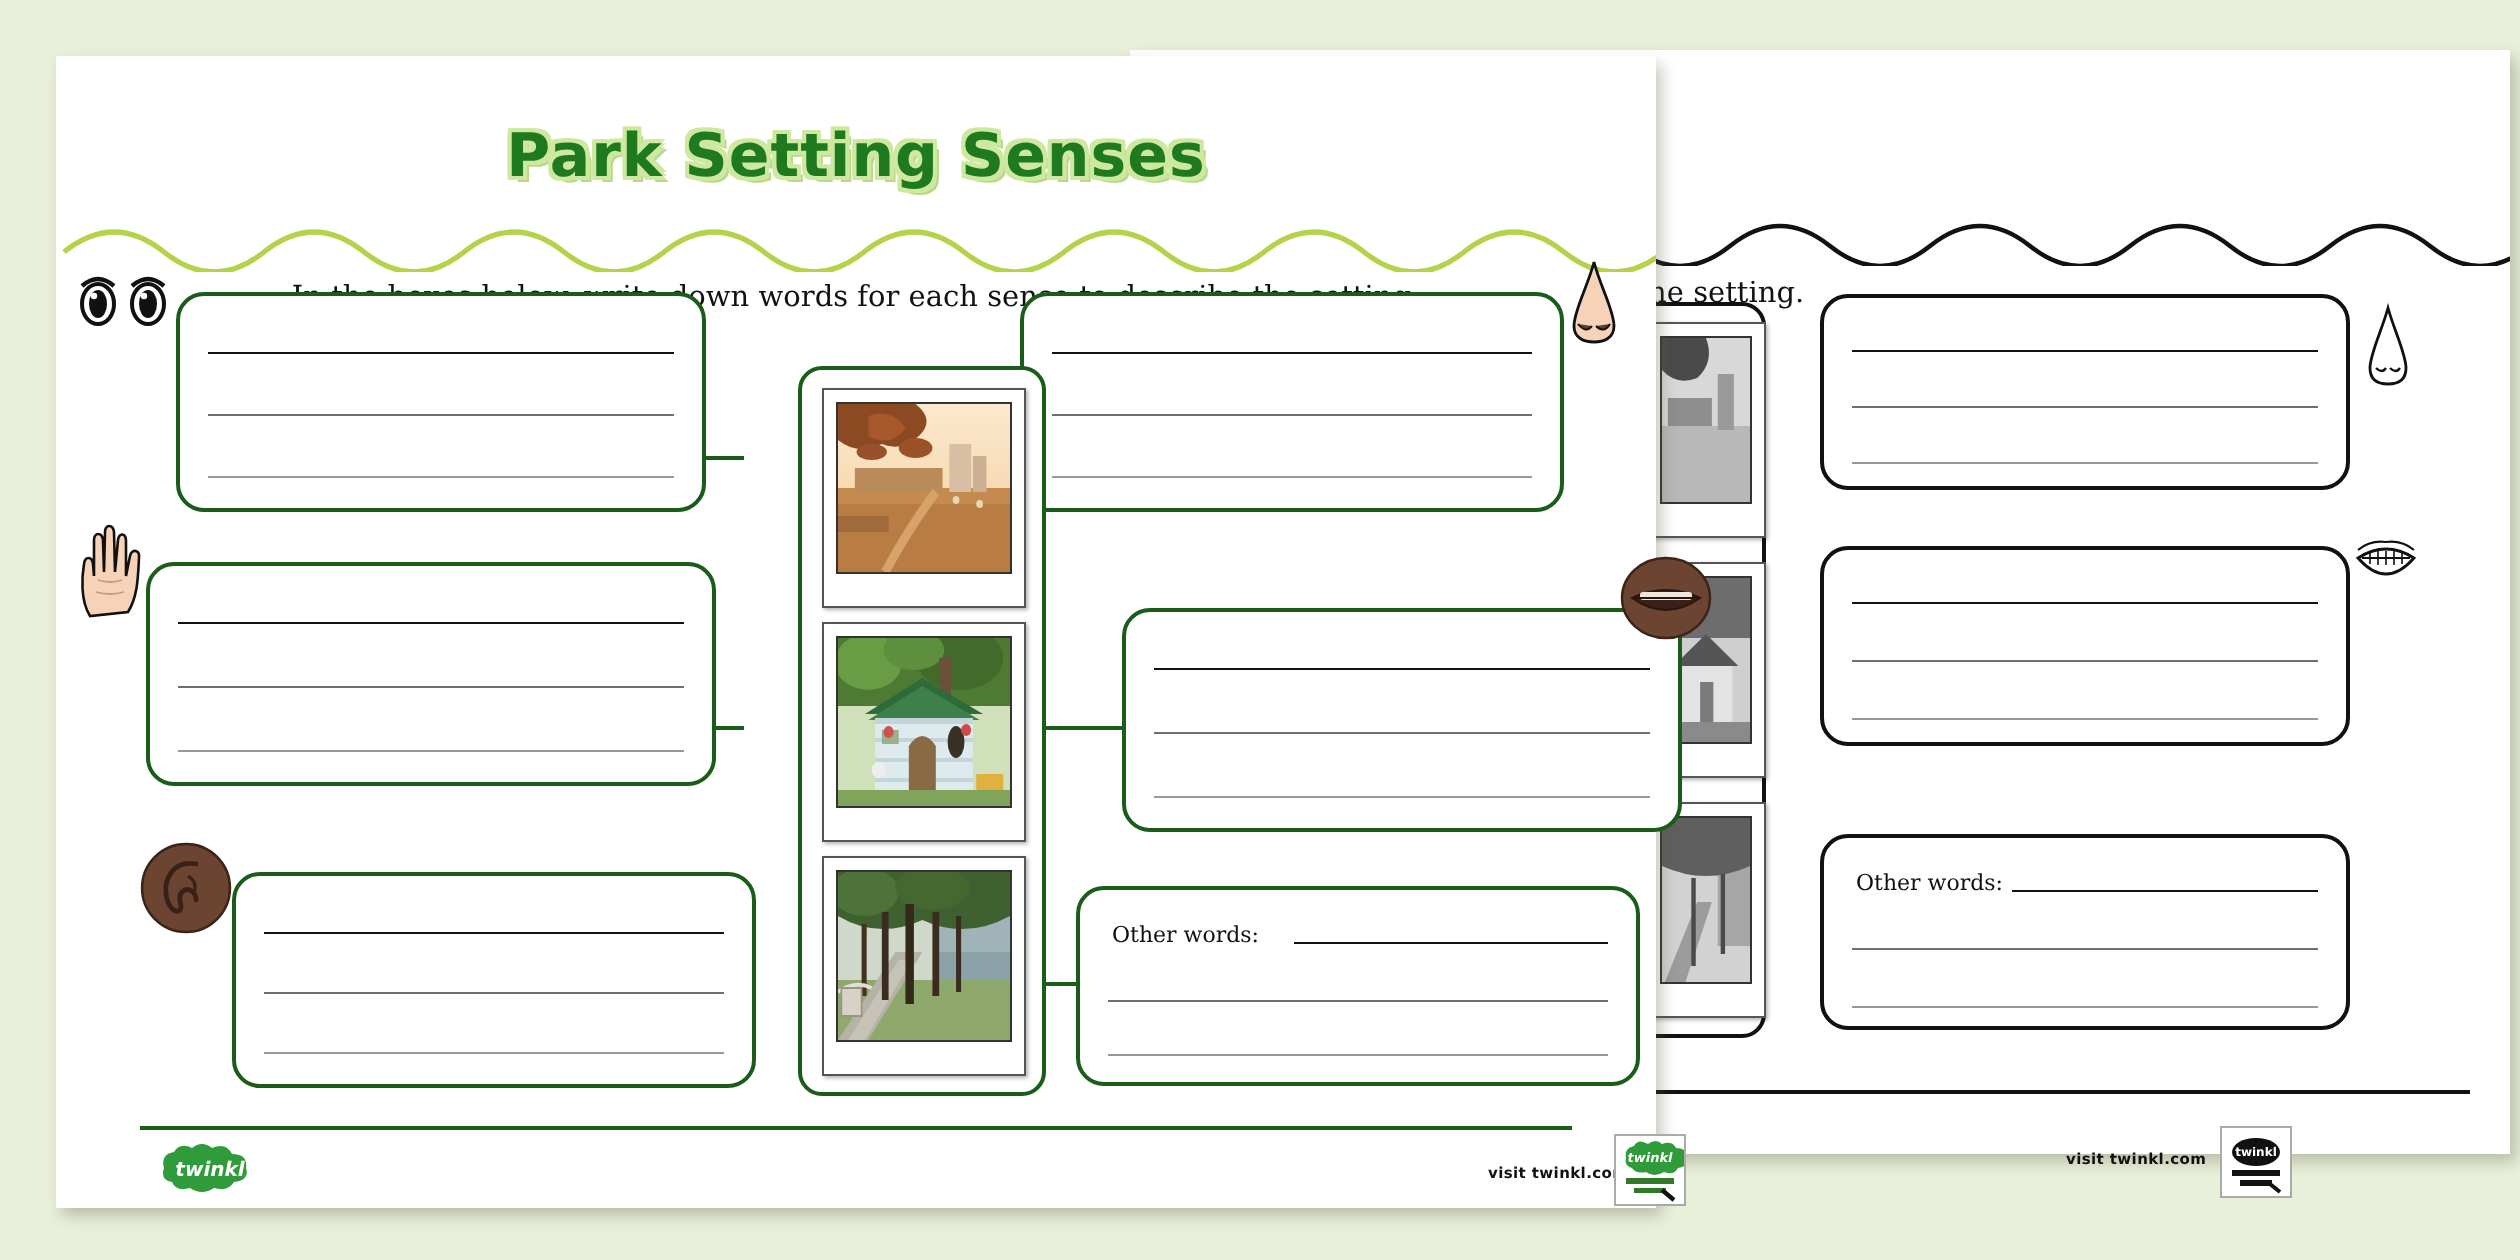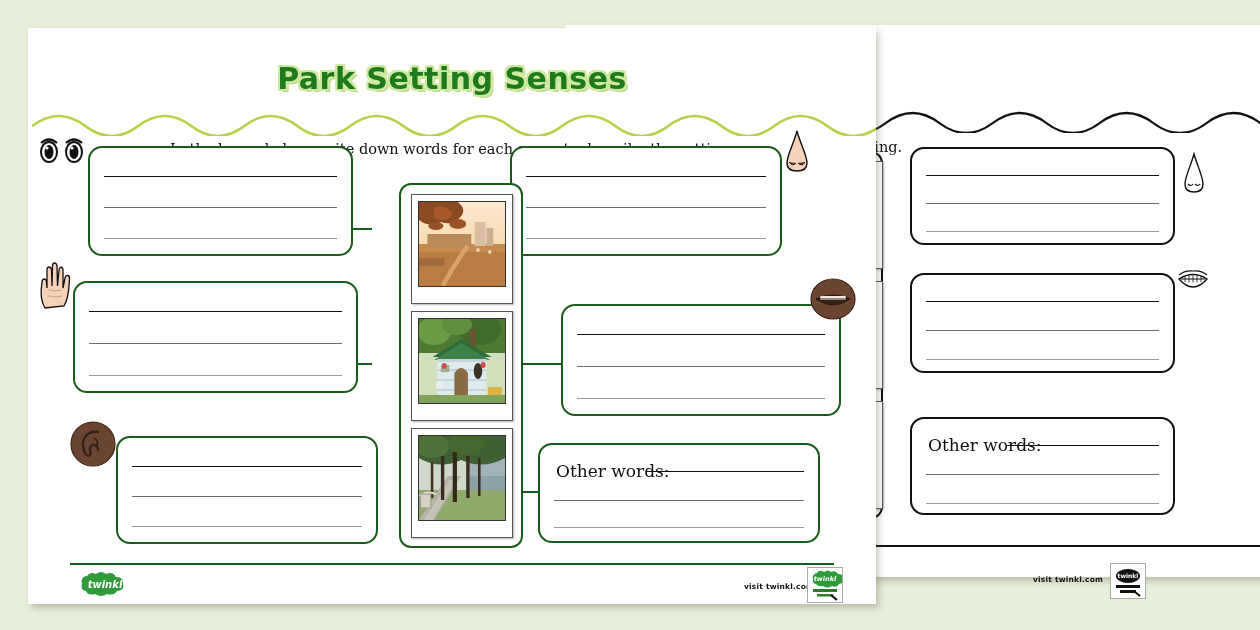--- a/index.html
+++ b/index.html
@@ -8,21 +8,20 @@
     background:#e9f0da;
     font-family:"DejaVu Sans","Liberation Sans",sans-serif;
     position:relative;
   }
   .stage{position:absolute;inset:0;}
 
   
   .page{
     position:absolute;background:#fff;
     box-shadow:3px 4px 7px rgba(90,90,70,.33);
-    padding-left:48px;
   }
   #page-back{left:565px;top:25px;width:690px;height:552px;z-index:1;}
   #page-front{left:28px;top:28px;width:800px;height:576px;z-index:2;}
 
   .page-inner{position:absolute;inset:0;}
 
   
   .title{
     position:absolute;top:40px;left:0;right:0;text-align:center;
     font-family:"DejaVu Sans","Liberation Sans",sans-serif;
@@ -55,21 +54,21 @@
   }
   .sbox.bw{border-color:#111;}
   .lines{position:absolute;left:14px;right:14px;top:0;bottom:0;}
   .wline{position:absolute;left:0;right:0;height:0;border-top:1.6px solid #111;}
   .wline.l2{border-top-color:#6f6f6f;}
   .wline.l3{border-top-color:#9a9a9a;}
 
   .otherwords{
     position:absolute;left:16px;top:16px;
     font-family:"DejaVu Serif","Liberation Serif",serif;
-    font-size:17px;color:#111;
+    font-size:11px;color:#111;
   }
 
   
   .conn{position:absolute;background:#1a5c1a;}
 
   
   .photocol{
     position:absolute;border:2px solid #1a5c1a;border-radius:12px;background:#fff;
     box-sizing:border-box;
   }

